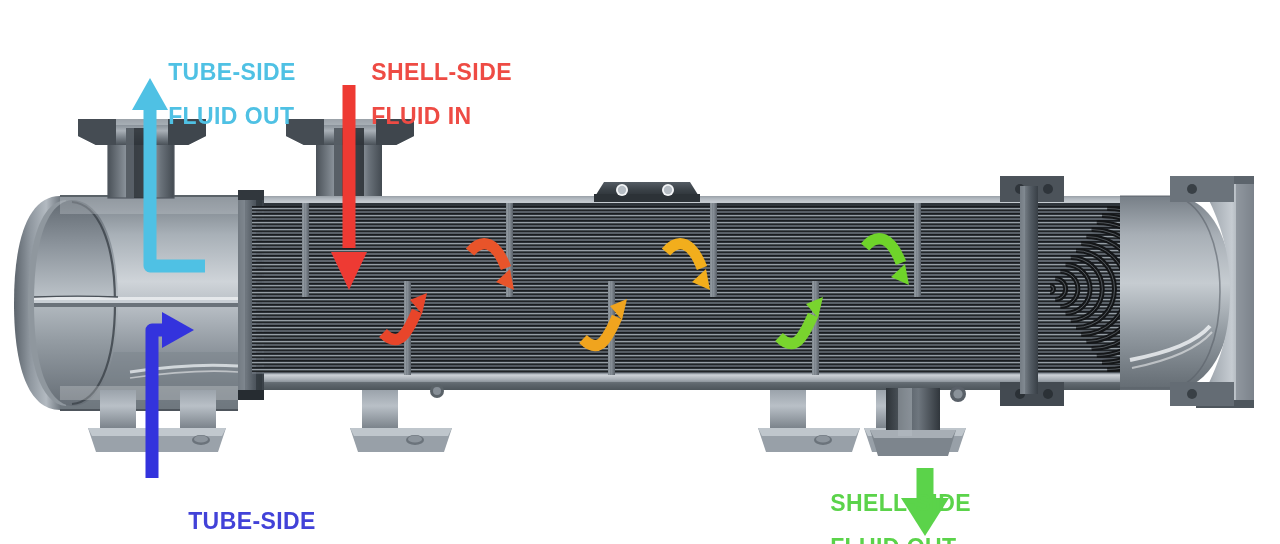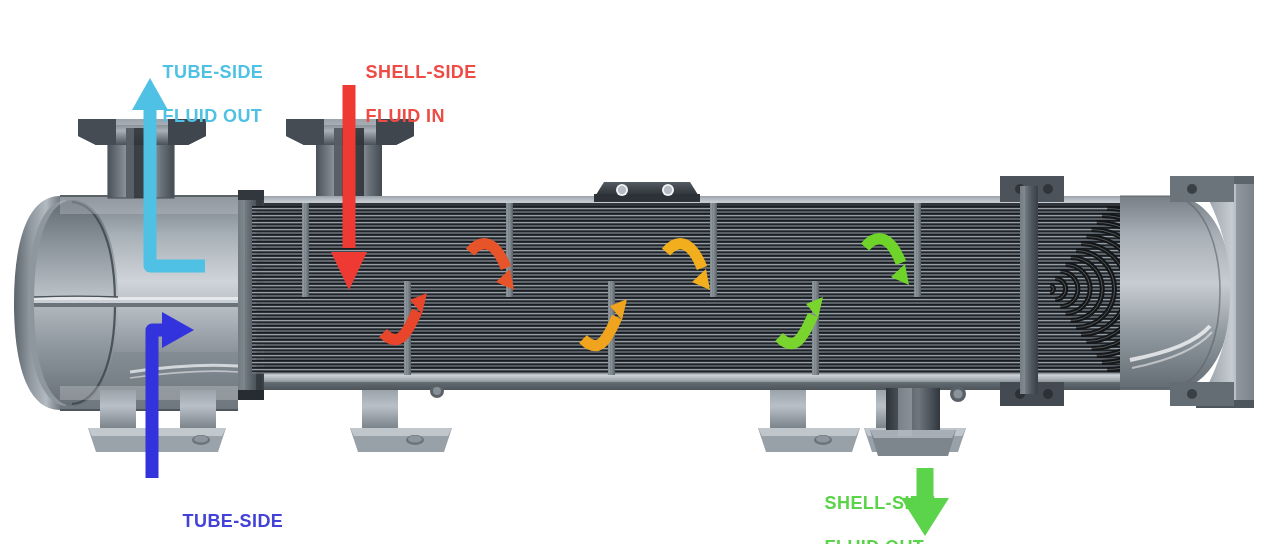--- a/index.html
+++ b/index.html
@@ -22,21 +22,21 @@
     position: absolute;
     left: 0;
     top: 0;
     width: 1280px;
     height: 544px;
   }
   .lbl {
     position: absolute;
     font-family: "Liberation Sans", sans-serif;
     font-weight: bold;
-    font-size: 18px;
+    font-size: 23px;
     line-height: 22px;
     letter-spacing: 0.4px;
     white-space: pre;
     pointer-events: none;
   }
 </style>
 </head>
 <body>
 
 <div id="stage">

